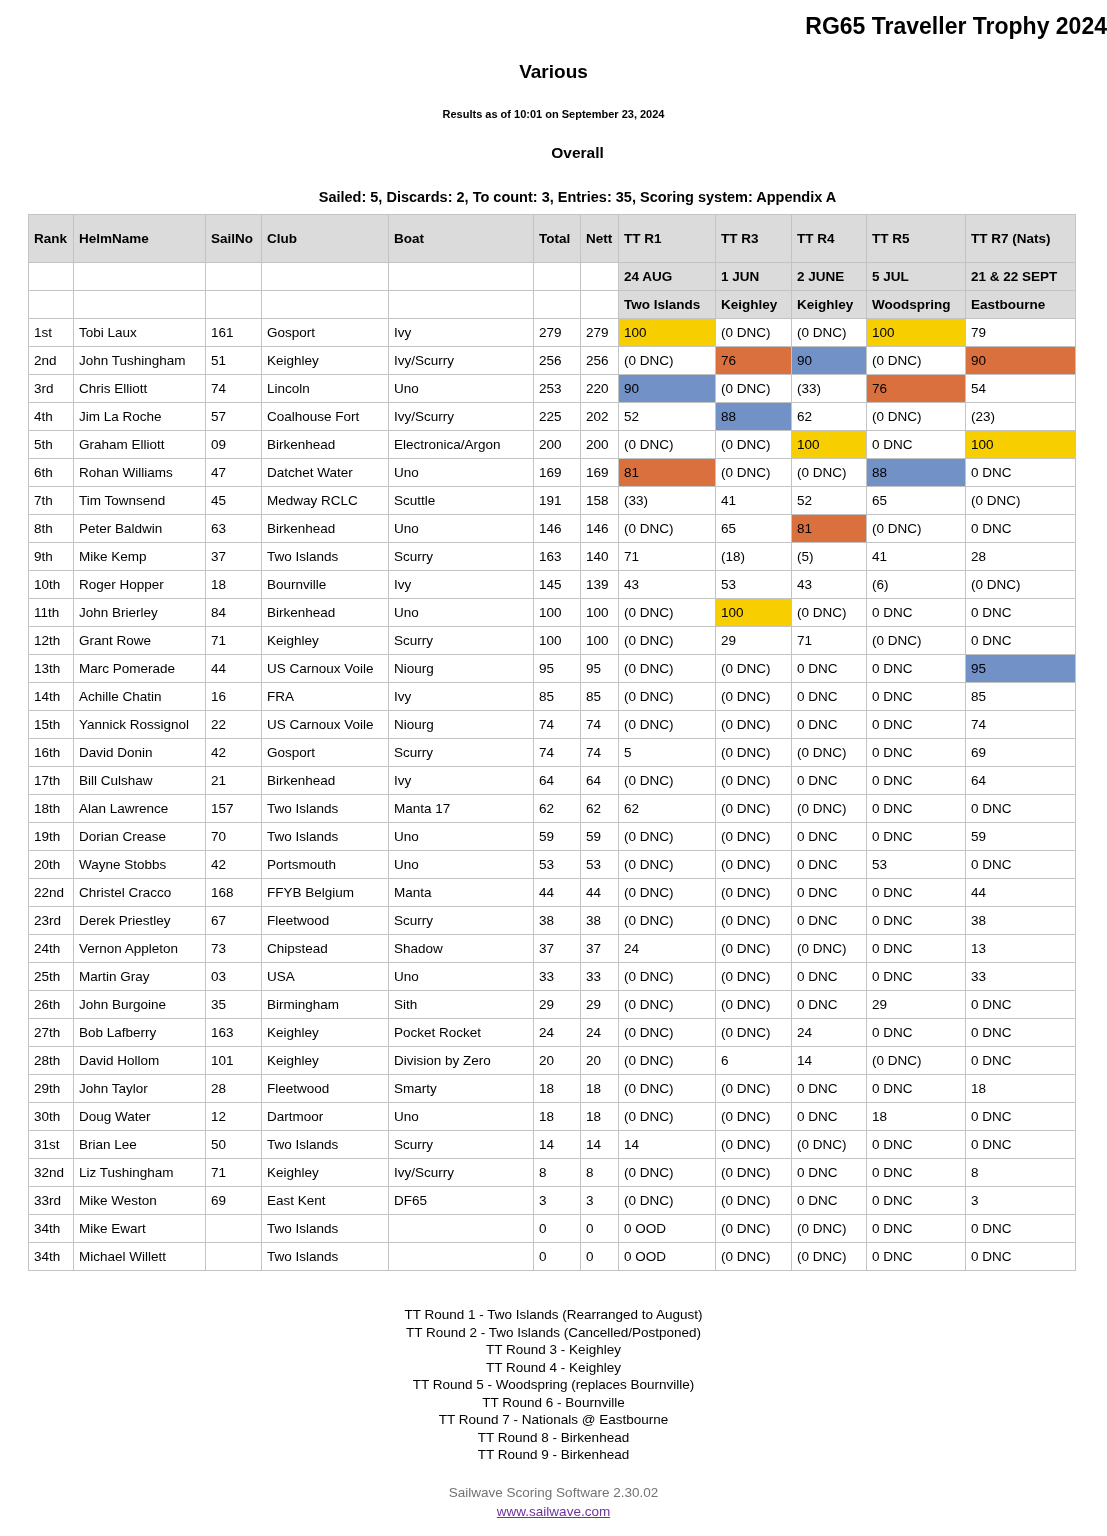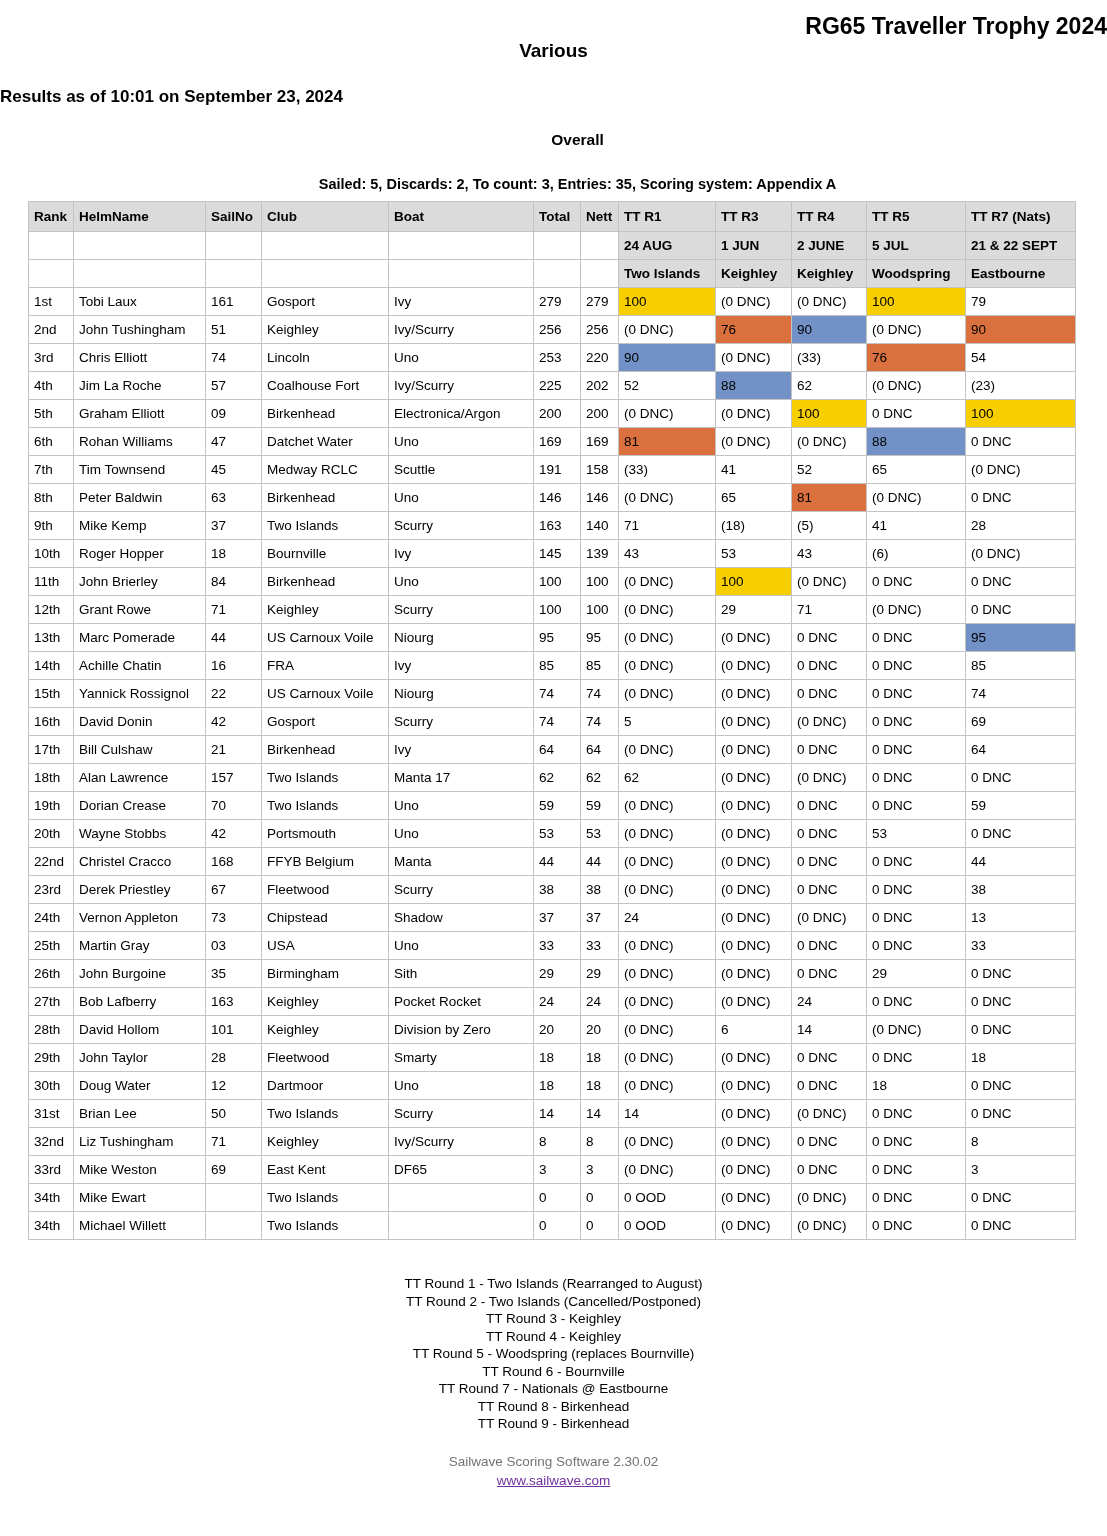--- a/index.html
+++ b/index.html
@@ -4,22 +4,22 @@
 <style>
   * { box-sizing: border-box; margin: 0; padding: 0; }
   html, body { background: #ffffff; }
   body {
     width: 1107px;
     font-family: "Liberation Sans", sans-serif;
     color: #000;
   }
   .page { padding-top: 13px; }
   h1.title   { font-size: 23px;   font-weight: bold; text-align: right; margin-top: 0; }
-  h2.venue   { font-size: 19px;   font-weight: bold; text-align: center; }
-  h3.results { font-size: 17px;   font-weight: bold; margin-top: 25px; }
+  h2.venue   { font-size: 19px;   font-weight: bold; text-align: center; margin-top: 21px; }
+  h3.results { font-size: 11px;   font-weight: bold; text-align: center; margin-top: 25px; }
   h4.section { font-size: 15.5px; font-weight: bold; text-align: center; margin-top: 24px; padding-left: 48px; }
   .summary   { font-size: 14.5px; font-weight: bold; text-align: center; margin-top: 27px; padding-left: 48px; }
 
   table.results {
     border-collapse: collapse;
     margin: 9px 0 0 28px;
     table-layout: fixed;
     width: 1047px;
     font-size: 13.5px;
   }
@@ -32,21 +32,21 @@
 
   table.results th, table.results td {
     border: 1px solid var(--border, #c3c3c3);
     text-align: left;
     vertical-align: middle;
     padding: 0 5px;
     height: 28px;
     overflow: hidden;
     white-space: nowrap;
   }
-  table.results thead tr.cols th { height: 30px; }
+  table.results thead tr.cols th { height: 48px; }
   table.results thead th { font-weight: bold; background: var(--hdr, #dbdbdb); }
   table.results thead th.blank { background: #ffffff; }
   td.h1 { background: var(--c1, #f7ce00); }
   td.h2 { background: var(--c2, #7291c7); }
   td.h3 { background: var(--c3, #d9703e); }
 
   .notes { margin-top: 35px; font-size: 13.5px; line-height: 17.5px; text-align: center; }
   .software { margin-top: 21px; font-size: 13.5px; text-align: center; color: #737373; }
   .linkline { margin-top: 4px; text-align: center; font-size: 13.5px; padding-bottom: 14px; }
   .linkline a { color: var(--link, #7030a0); text-decoration: underline; cursor: pointer; }

